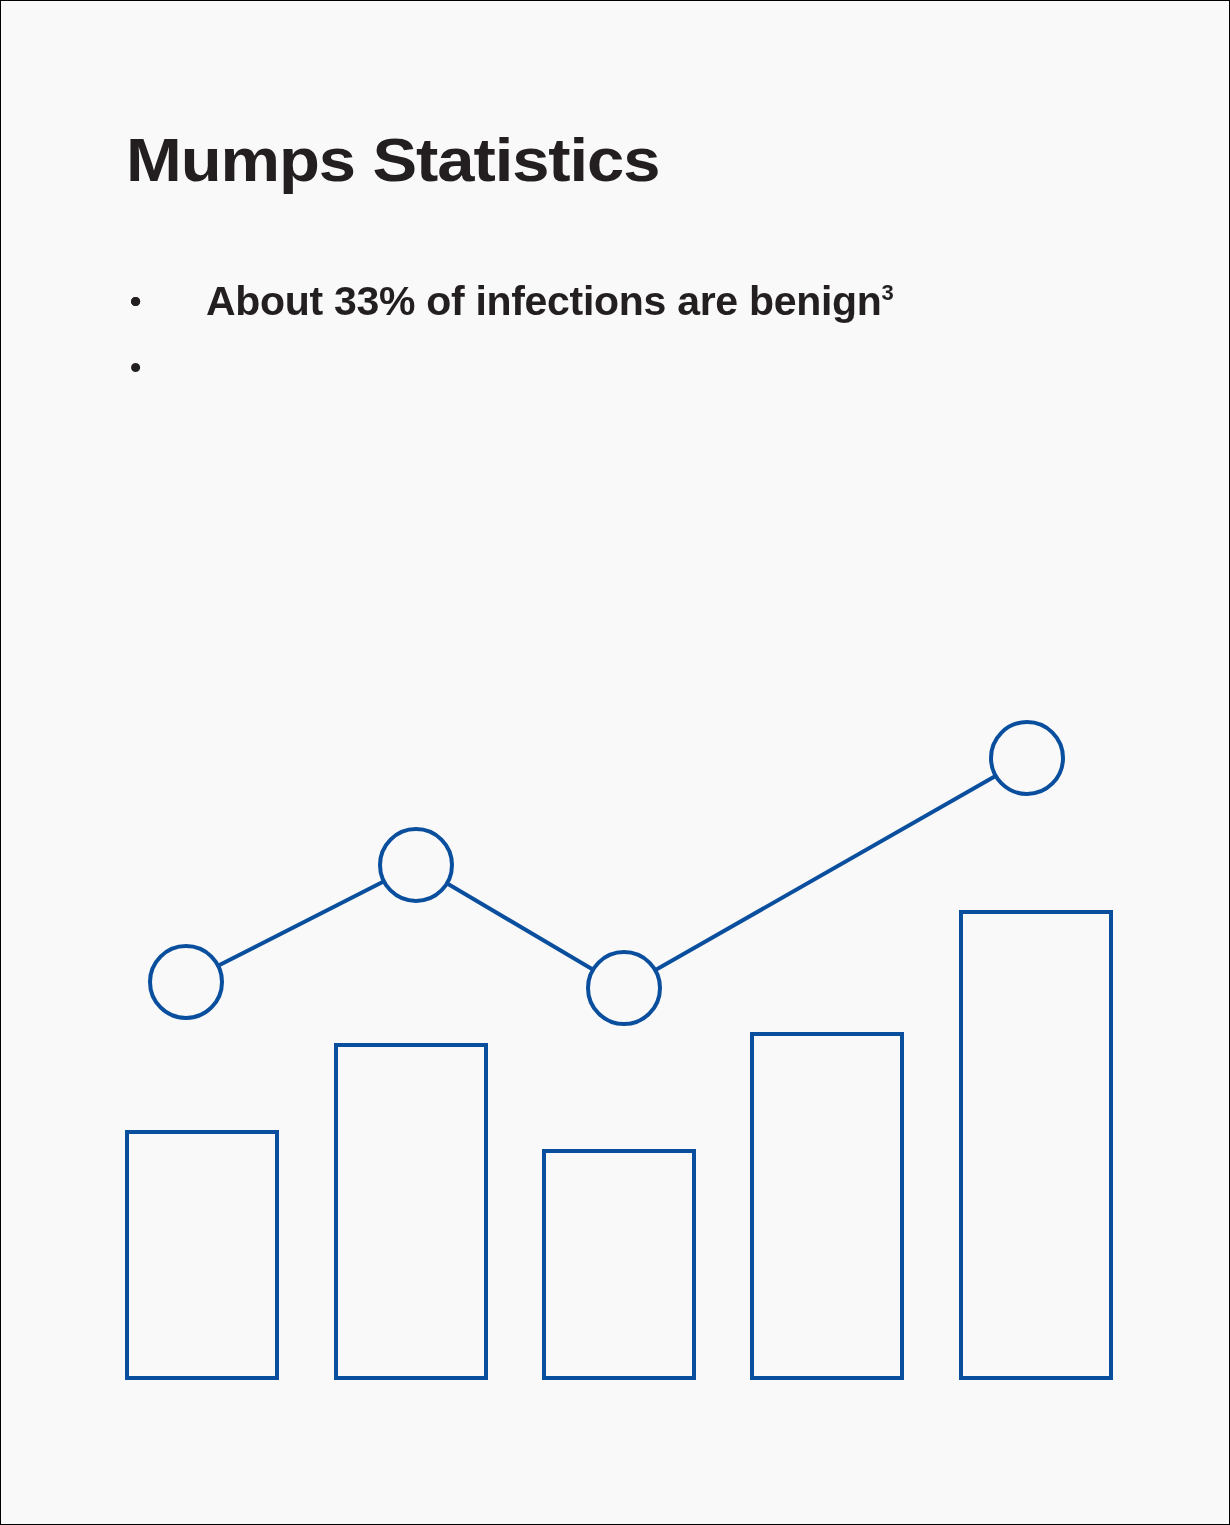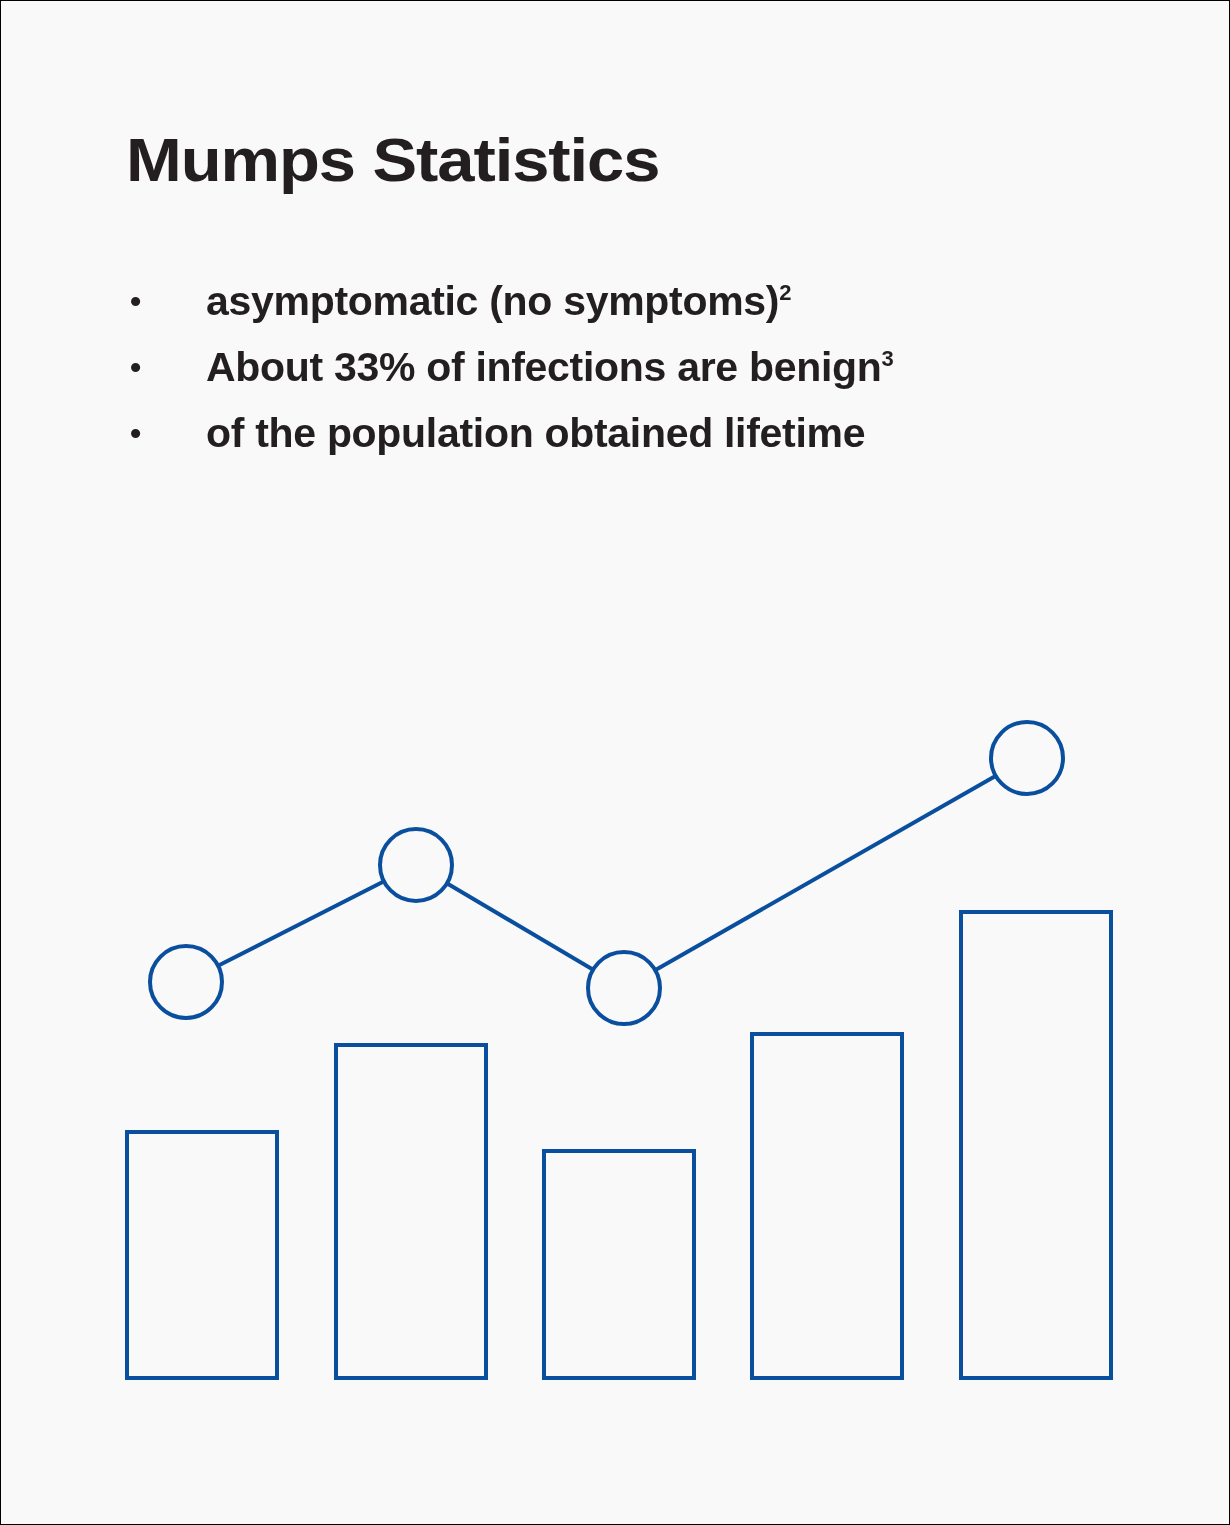--- a/index.html
+++ b/index.html
@@ -16,29 +16,27 @@
 </head>
 <body>
 
 <div class="frame"></div>
 
 <div class="title">Mumps Statistics</div>
 
 <ul class="bullets">
   <li class="bullet">
     <span class="dot">•</span>
-    <span class="line"><span>asymptomatic (no symptoms)</span><sup>2</sup></span>
   </li>
   <li class="bullet">
     <span class="dot">•</span>
     <span class="line"><span>About 33% of infections are benign</span><sup>3</sup></span>
   </li>
   <li class="bullet">
     <span class="dot">•</span>
-    <span class="line">of the population obtained lifetime</span>
   </li>
 </ul>
 
 <svg class="chart" width="1230" height="1525">
   <g id="bars">
       <rect x="127" y="1132" width="150" height="246" fill="none" stroke="#0a4f9e" stroke-width="4"></rect>
       <rect x="336" y="1045" width="150" height="333" fill="none" stroke="#0a4f9e" stroke-width="4"></rect>
       <rect x="544" y="1151" width="150" height="227" fill="none" stroke="#0a4f9e" stroke-width="4"></rect>
       <rect x="752" y="1034" width="150" height="344" fill="none" stroke="#0a4f9e" stroke-width="4"></rect>
       <rect x="961" y="912" width="150" height="466" fill="none" stroke="#0a4f9e" stroke-width="4"></rect>

